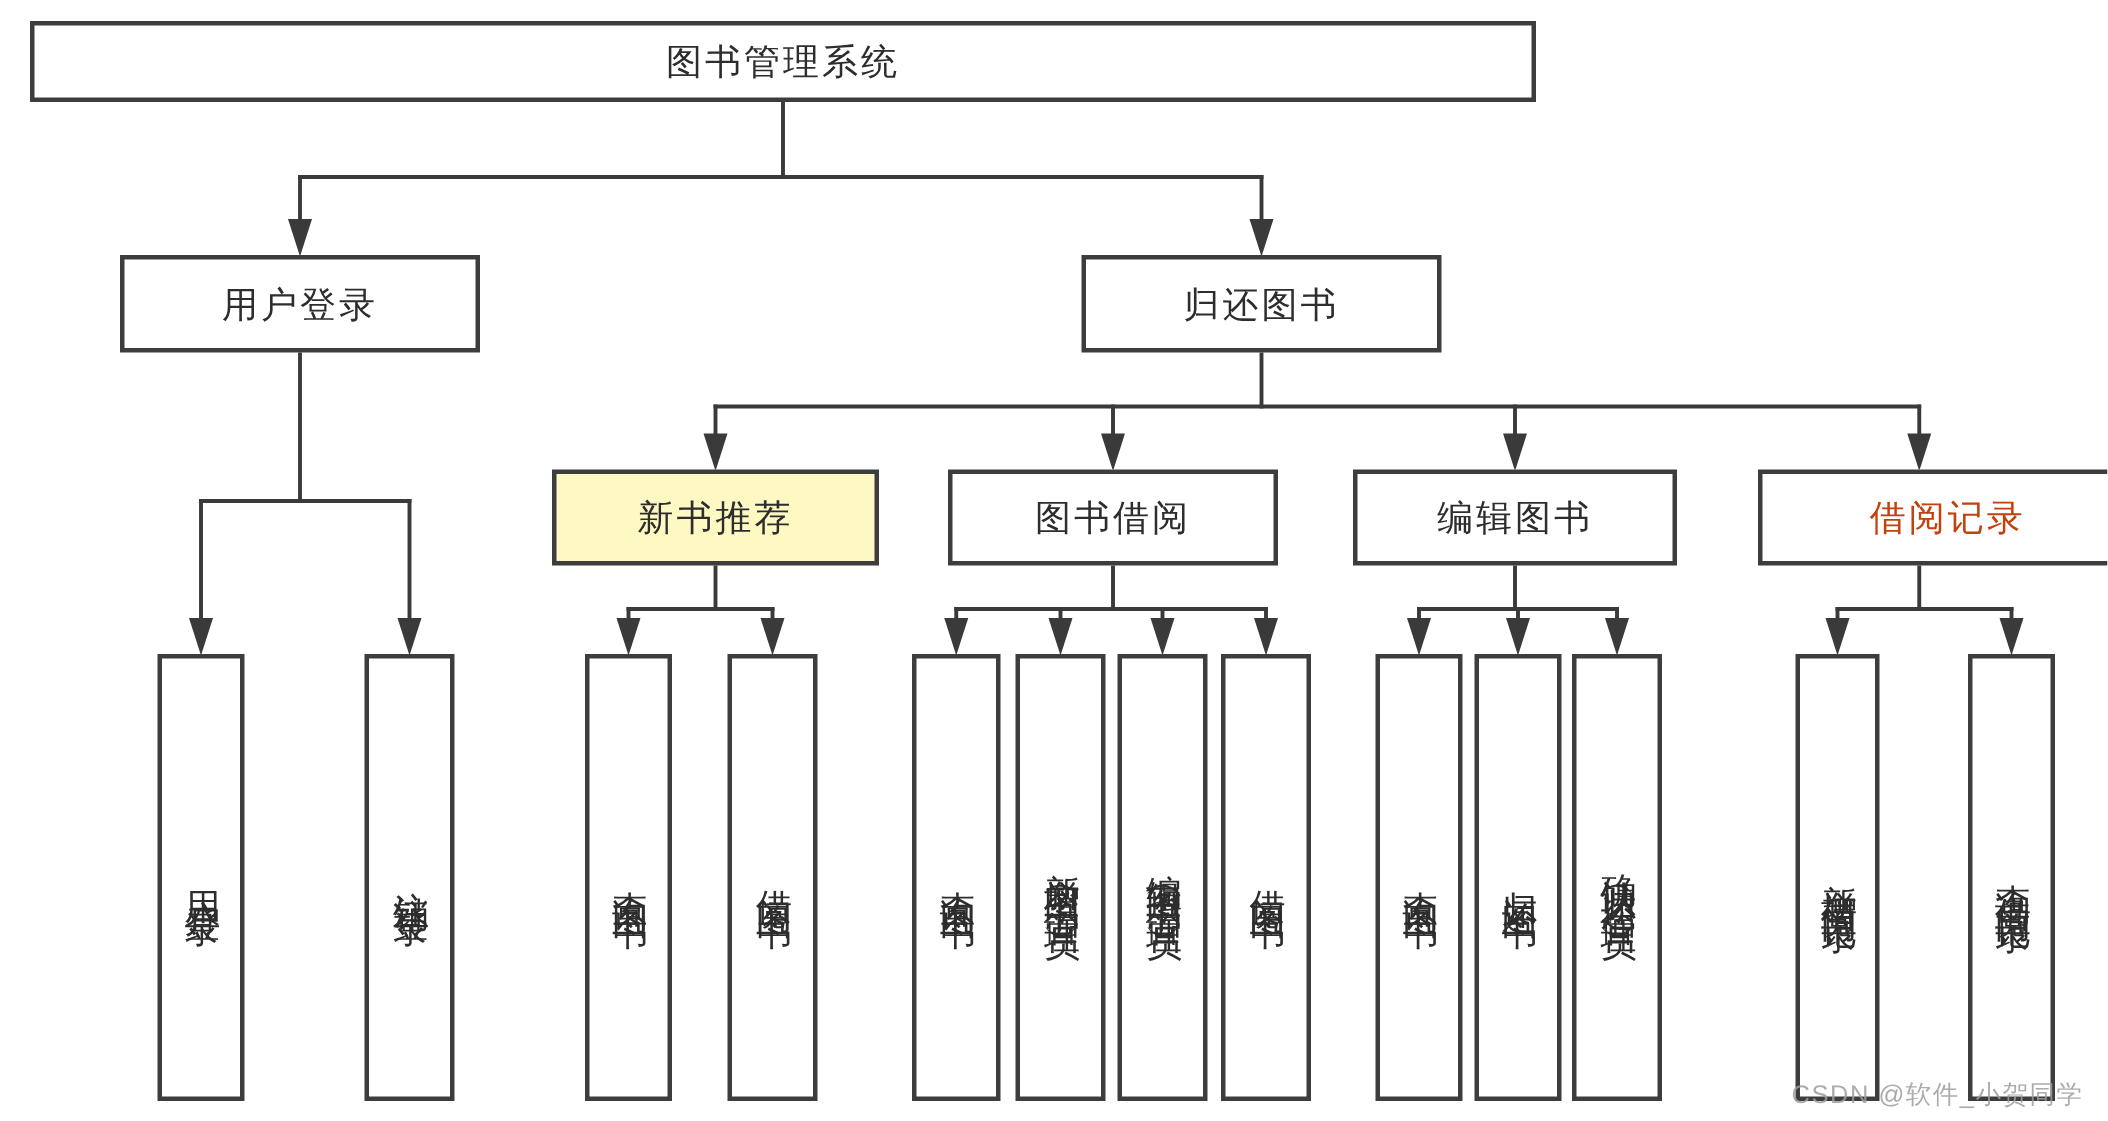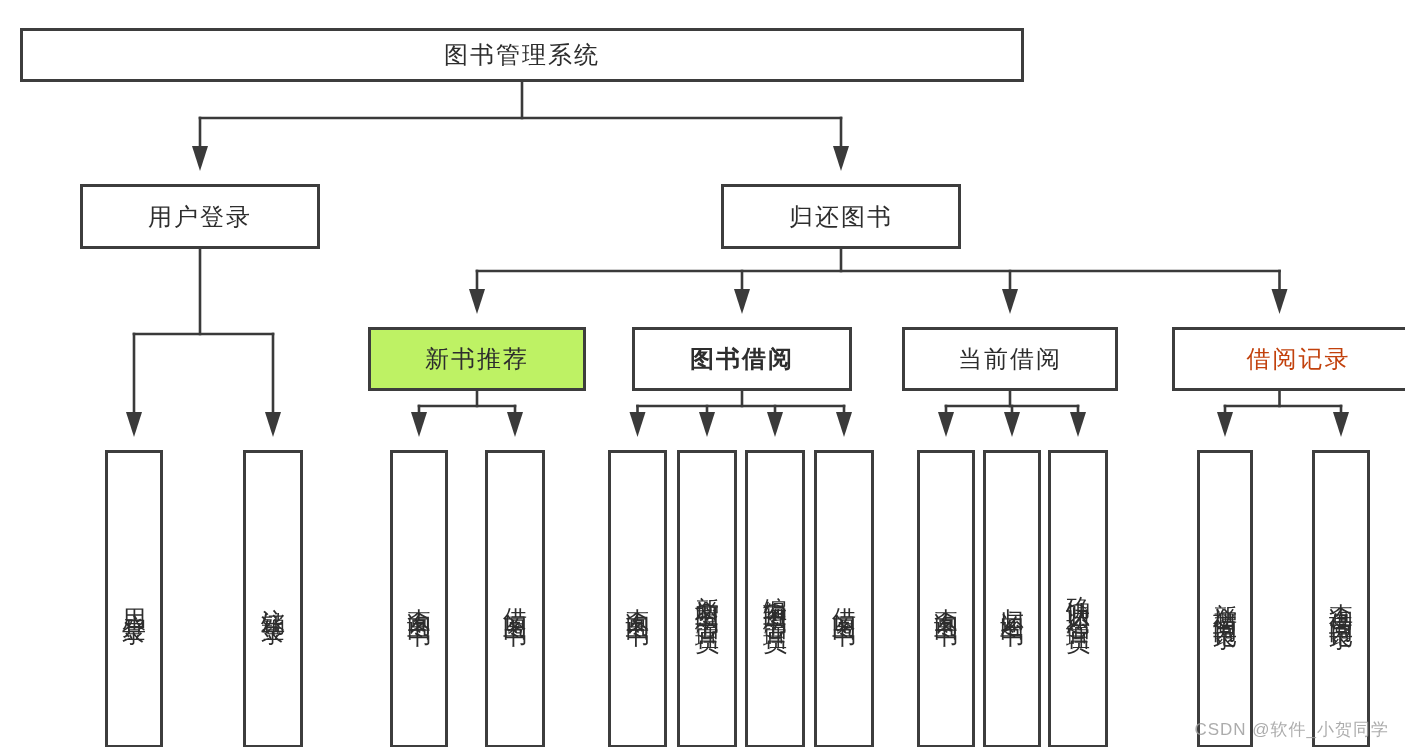--- a/index.html
+++ b/index.html
@@ -25,21 +25,20 @@
     position: absolute;
     box-sizing: border-box;
     border: 3px solid #3d3d3d;
     background: #ffffff;
     display: flex;
     align-items: center;
     justify-content: center;
     color: #2d2d2d;
     font-size: 24px;
     z-index: 2;
-    margin-top: 14px;
   }
   .node.horizontal span {
     letter-spacing: 2px;
     white-space: nowrap;
   }
   .node.vertical span {
     writing-mode: vertical-rl;
     text-orientation: mixed;
     letter-spacing: 5px;
     line-height: 1;
@@ -116,28 +115,28 @@
   <div class="watermark">CSDN @软件_小贺同学</div>
 <div class="node horizontal" style="left: 20px; top: 14px; width: 1004px; height: 54px; border-color: rgb(61, 61, 61); background: rgb(255, 255, 255); color: rgb(45, 45, 45);">
       <span>图书管理系统</span>
     </div>
     <div class="node horizontal" style="left: 80px; top: 170px; width: 240px; height: 65px; border-color: rgb(61, 61, 61); background: rgb(255, 255, 255); color: rgb(45, 45, 45);">
       <span>用户登录</span>
     </div>
     <div class="node horizontal" style="left: 721px; top: 170px; width: 240px; height: 65px; border-color: rgb(61, 61, 61); background: rgb(255, 255, 255); color: rgb(45, 45, 45);">
       <span>归还图书</span>
     </div>
-    <div class="node horizontal" style="left: 368px; top: 313px; width: 218px; height: 64px; border-color: rgb(61, 61, 61); background: #bef264; color: rgb(45, 45, 45);">
+    <div class="node horizontal" style="left: 368px; top: 313px; width: 218px; height: 64px; border-color: rgb(61, 61, 61); background: #fef9c3; color: rgb(45, 45, 45);">
       <span>新书推荐</span>
     </div>
-    <div class="node horizontal" style="left: 632px; top: 313px; width: 220px; height: 64px; border-color: rgb(61, 61, 61); background: rgb(255, 255, 255); color: rgb(45, 45, 45); font-weight: bold;">
+    <div class="node horizontal" style="left: 632px; top: 313px; width: 220px; height: 64px; border-color: rgb(61, 61, 61); background: rgb(255, 255, 255); color: rgb(45, 45, 45);">
       <span>图书借阅</span>
     </div>
     <div class="node horizontal" style="left: 902px; top: 313px; width: 216px; height: 64px; border-color: rgb(61, 61, 61); background: rgb(255, 255, 255); color: rgb(45, 45, 45);">
-      <span>当前借阅</span>
+      <span>编辑图书</span>
     </div>
     <div class="node horizontal" style="left: 1172px; top: 313px; width: 253px; height: 64px; border-color: rgb(61, 61, 61); background: rgb(255, 255, 255); color: #c2410c;">
       <span>借阅记录</span>
     </div>
     <div class="node vertical" style="left: 105px; top: 436px; width: 58px; height: 298px; border-color: rgb(61, 61, 61); background: rgb(255, 255, 255); color: rgb(45, 45, 45);">
       <span>用户登录</span>
     </div>
     <div class="node vertical" style="left: 243px; top: 436px; width: 60px; height: 298px; border-color: rgb(61, 61, 61); background: rgb(255, 255, 255); color: rgb(45, 45, 45);">
       <span>注销登录</span>
     </div>

